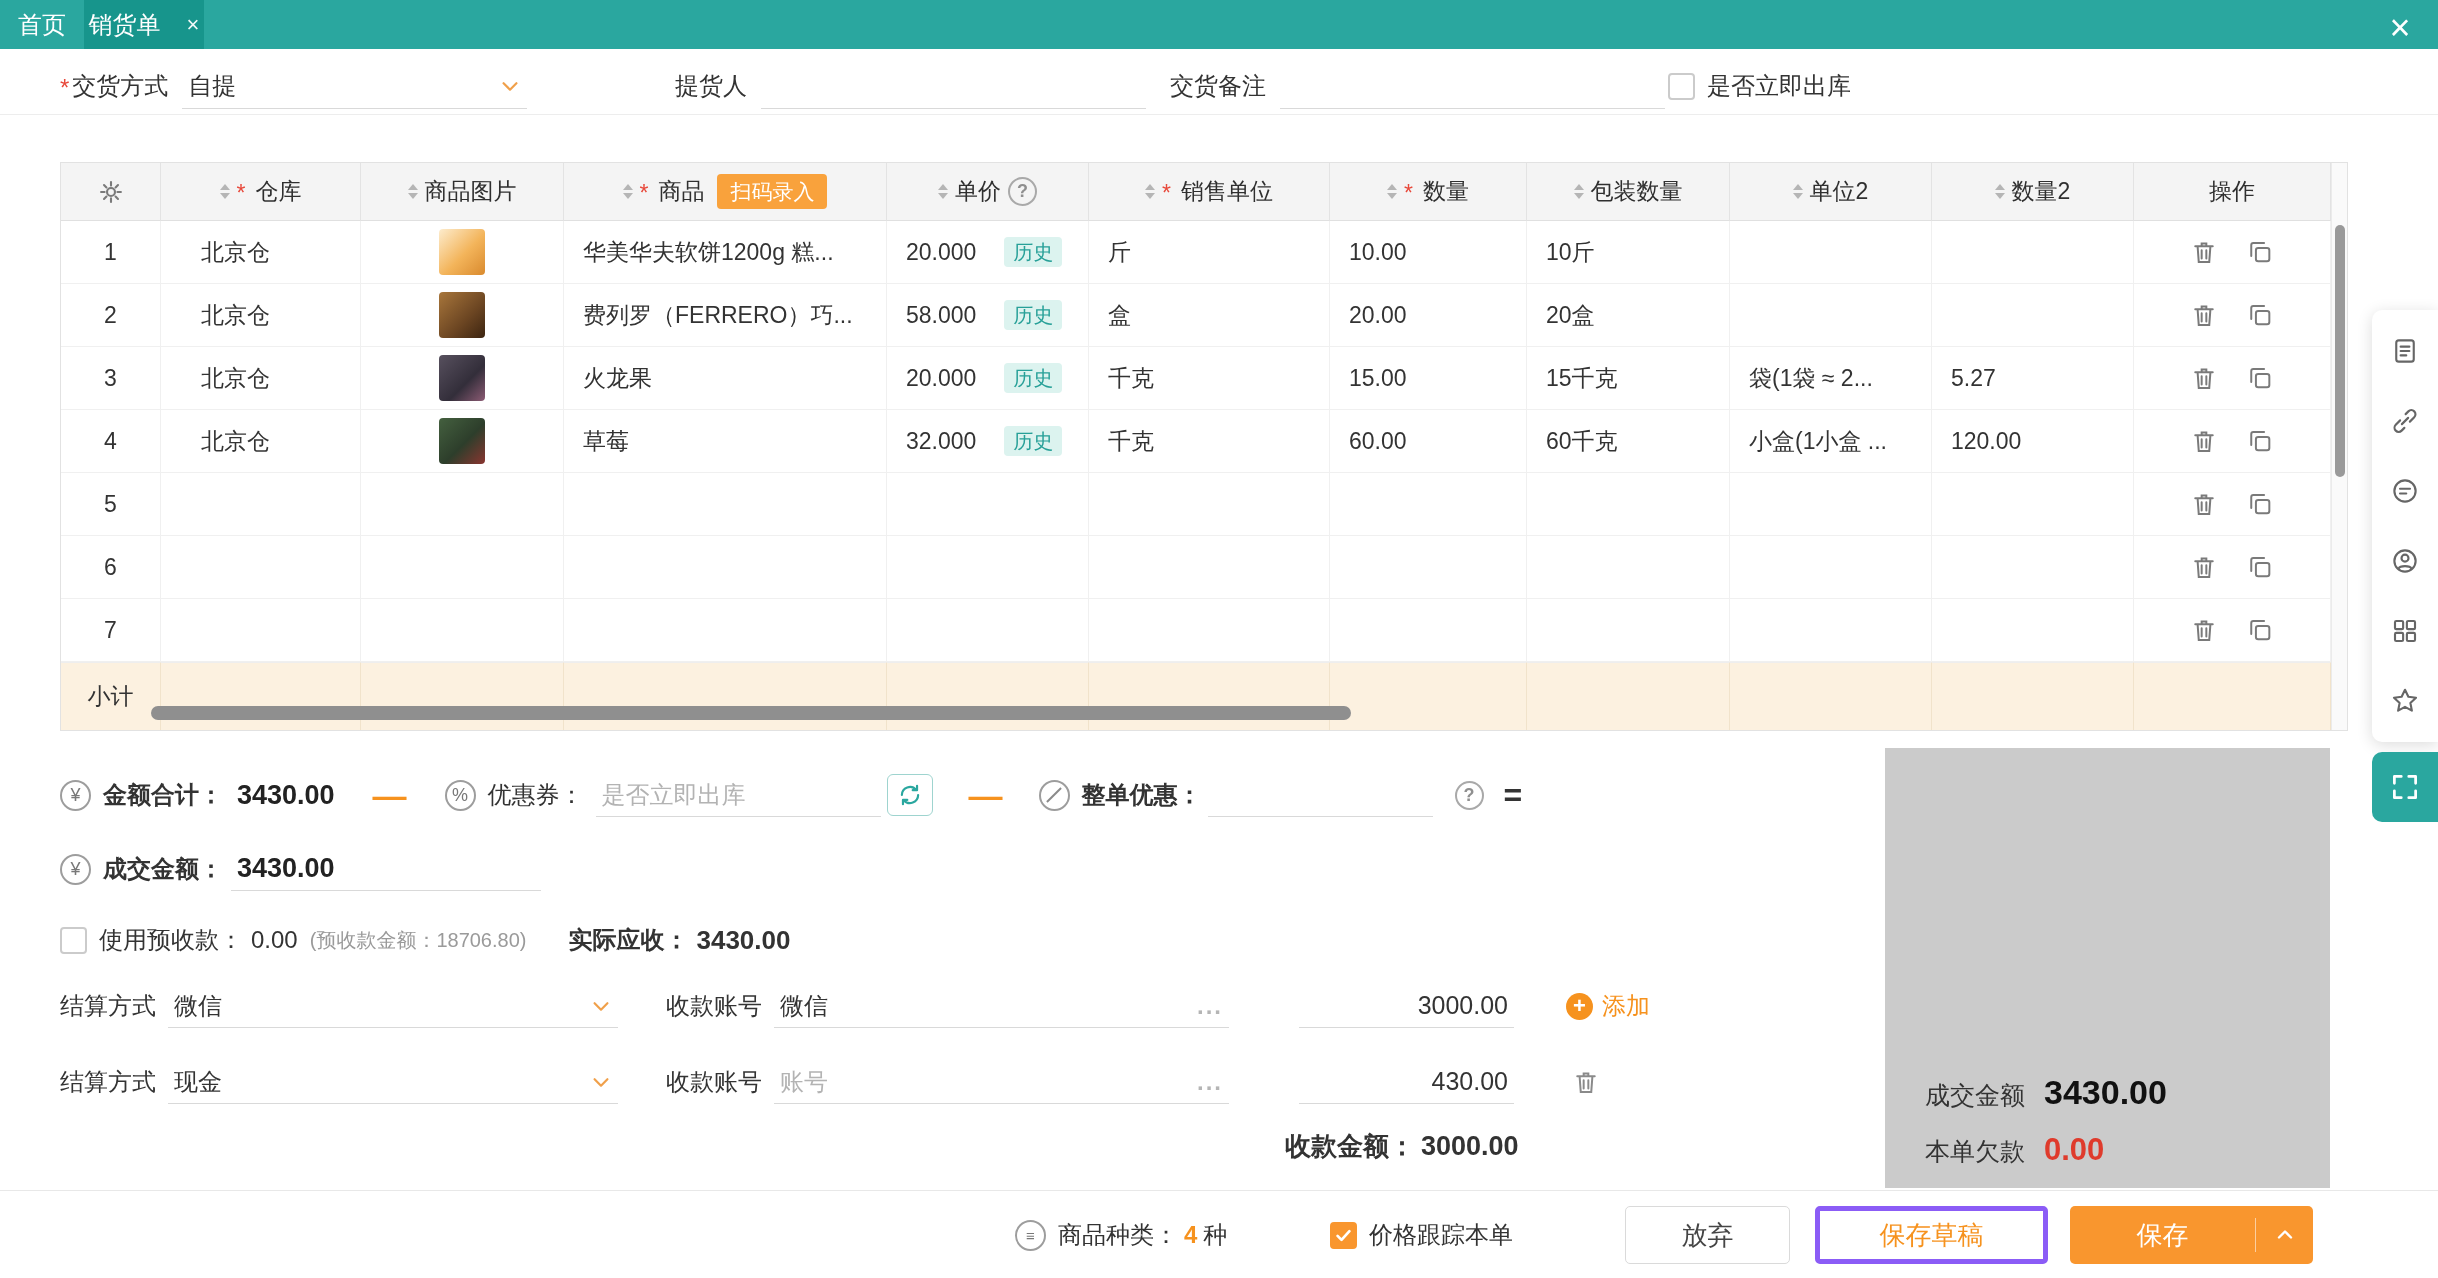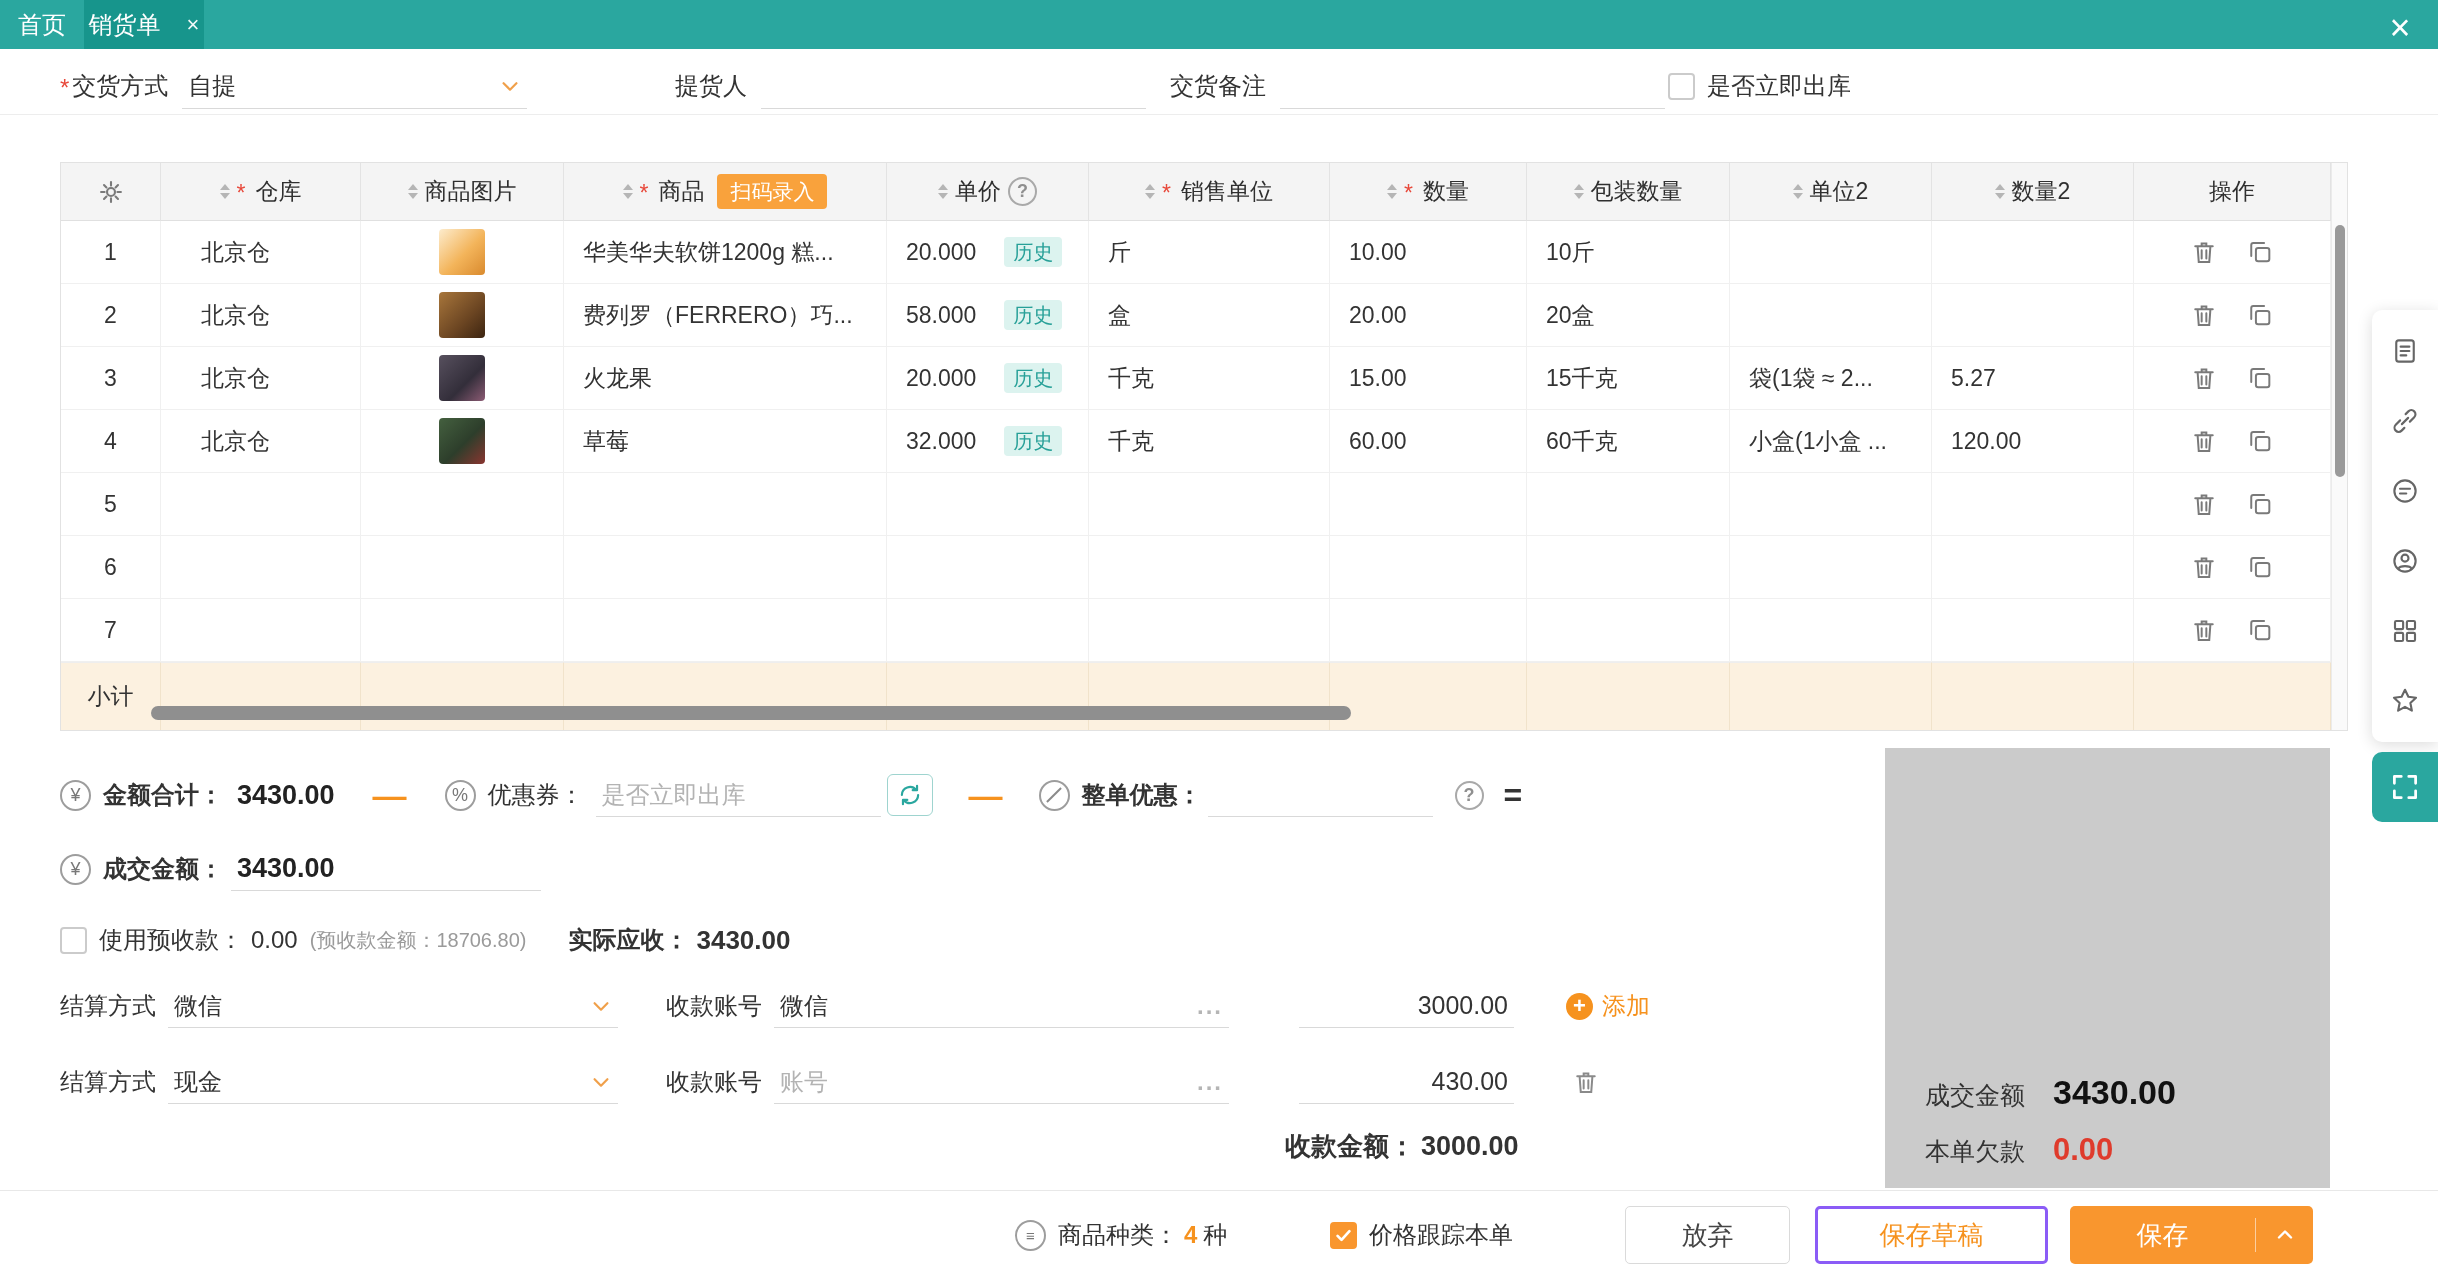--- a/index.html
+++ b/index.html
@@ -67,34 +67,34 @@
 .refresh-btn{width:46px;height:42px;border:1px solid #9ed4cf;border-radius:6px;background:#fff;color:#2aa79f;display:inline-flex;align-items:center;justify-content:center;margin-left:6px;flex:none}
 .note{color:#9a9a9a;font-size:20px}
 .chk{width:27px;height:27px;border:2px solid #cbcbcb;border-radius:4px;background:#fff;display:inline-flex;align-items:center;justify-content:center;flex:none}
 .chk.on{background:#f9962e;border-color:#f9962e}
 .dots{color:#b5b5b5;font-weight:bold;letter-spacing:2px}
 .addbtn{display:inline-flex;align-items:center;gap:9px;color:#f6921e;white-space:nowrap}
 .pluscirc{width:27px;height:27px;border-radius:50%;background:#f6921e;color:#fff;font-size:22px;font-weight:bold;line-height:1;display:inline-flex;align-items:center;justify-content:center}
 
 
 .gpanel{position:absolute;left:1885px;top:748px;width:445px;height:440px;background:#cbcbcb}
-.gl{position:absolute;left:40px;display:flex;align-items:baseline;gap:28px}
+.gl{position:absolute;left:40px;display:flex;align-items:baseline;gap:19px}
 .gl1{bottom:76px}
 .gl2{bottom:20px}
 .glabel{font-size:25px;color:#333}
 .gval1{font-size:34px;font-weight:bold;color:#111}
 .gval2{font-size:31px;font-weight:bold;color:#df3b2c}
 
 
 .footer{position:absolute;left:0;top:1190px;width:2438px;height:88px;background:#fff;border-top:1px solid #e8e8e8}
 .fitem{position:absolute;top:0;height:88px;display:flex;align-items:center}
 .count{color:#f6921e;font-weight:bold;margin:0 6px}
 .btn{position:absolute;top:15px;height:58px;border-radius:5px;display:flex;align-items:center;justify-content:center;font-size:26px;white-space:nowrap}
 .btn-abandon{left:1625px;width:165px;background:#fff;border:1px solid #dadada;color:#454545}
-.btn-draft{left:1815px;width:233px;background:#fff;border:3px solid #8b5cf6;color:#f6921e}
+.btn-draft{left:1815px;width:233px;background:#fff;border:5px solid #8b5cf6;color:#f6921e}
 .btn-save{left:2070px;width:243px;background:#f9962e;color:#fff;padding:0}
 .save-main{flex:1;display:flex;align-items:center;justify-content:center}
 .save-caret{width:58px;height:34px;border-left:1px solid rgba(255,255,255,.55);display:flex;align-items:center;justify-content:center}
 
 
 .sidebar{position:absolute;left:2372px;top:310px;width:66px;background:#fff;border-radius:10px 0 0 10px;box-shadow:0 3px 16px rgba(0,0,0,.14);padding:6px 0}
 .sicon{height:70px;display:flex;align-items:center;justify-content:center;color:#666}
 .expandbtn{position:absolute;left:2372px;top:752px;width:66px;height:70px;background:#2aa79f;border-radius:10px 0 0 10px;display:flex;align-items:center;justify-content:center;color:#fff}
 svg{display:block}
 </style>

